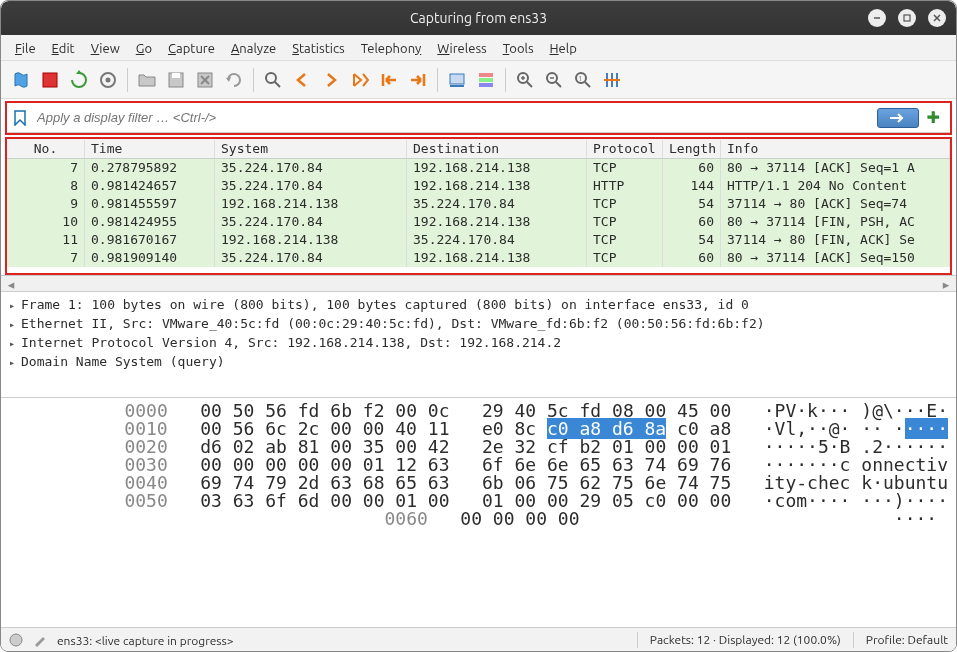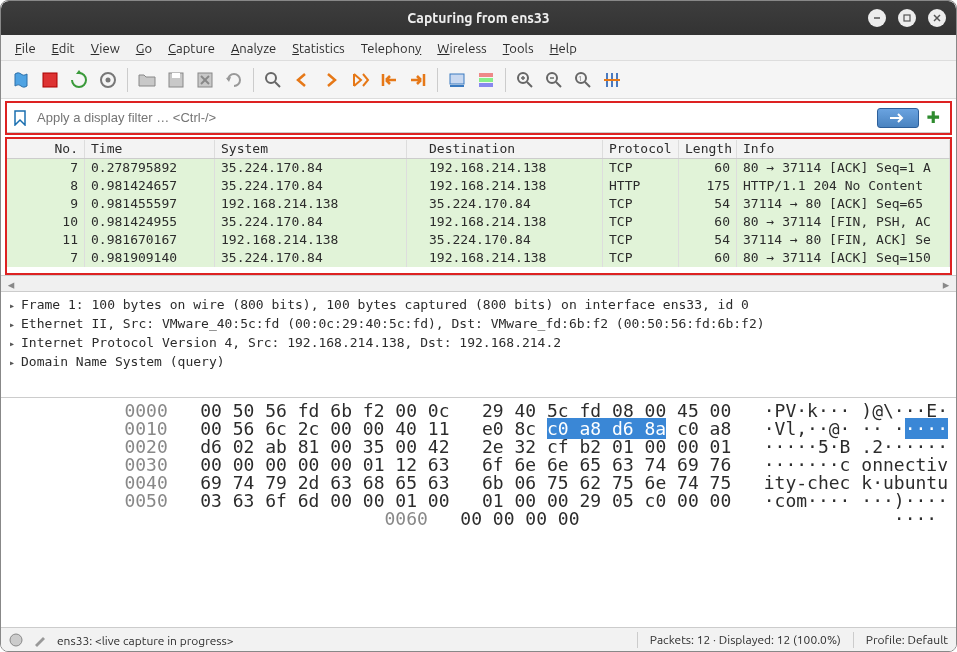--- a/index.html
+++ b/index.html
@@ -1,40 +1,40 @@
 <!DOCTYPE html>
 <html><head>
 <meta charset="utf-8">
 <style>
 * { box-sizing: border-box; margin: 0; padding: 0; }
 body { font-family: "Ubuntu", "DejaVu Sans", sans-serif; font-size: 13px; color: #2c2c2c; background: #fff; width: 957px; height: 652px; overflow: hidden; display: flex; flex-direction: column; border: 1px solid #888; border-radius: 8px; }
 .titlebar { height: 34px; background: linear-gradient(#3d3d3d,#333); color:#eee; display:flex; align-items:center; justify-content:center; position:relative; border-radius:8px 8px 0 0;}
-.titlebar .title { font-weight: bold; font-size:14px;}
+.titlebar .title { font-weight: normal; font-size:14px;}
 .titlebar .wbtn { position:absolute; right:10px; display:flex; gap:12px;}
 .titlebar .circle { width:18px; height:18px; border-radius:50%; background:#ededed; display:flex;align-items:center;justify-content:center; font-size:11px; color:#555;}
 .menubar { height:26px; background:#f2f2f2; display:flex; align-items:center; padding:12px 8px; gap:4px; border-bottom:1px solid #ddd;}
 .menubar span { padding:2px 6px; cursor:default;}
 .menubar span u { text-decoration: underline; }
 .toolbar { height:38px; background:#f5f5f5; display:flex; align-items:center; padding:0 6px; gap:1px; border-bottom:1px solid #ddd;}
 .tbtn { width:28px; height:28px; display:flex; align-items:center; justify-content:center; border:1px solid transparent; border-radius:3px;}
 .tsep { width:1px; height:24px; background:#ccc; margin:0 4px;}
 .filterbar { height:30px; display:flex; align-items:center; padding:0 6px; gap:4px; border-bottom:1px solid #ccc;}
 .filterbar .bookmark { width:16px; color:#1a6fb0;}
-.filterbar input { flex:1; height:22px; border:none; outline:none; background:#fff; font-size:13px; color:#888; padding:0 4px;}
+.filterbar input { flex:1; height:22px; border:none; outline:none; background:#fff; font-size:13px; color:#888; font-style:italic; padding:0 4px;}
 .filterbar .clearbtn { width:42px; height:20px; background:linear-gradient(#6aa3e0,#4a83c0); border:1px solid #2d5f9a; border-radius:3px; display:flex; align-items:center; justify-content:center;}
 .filterbar .plus { color:#2e8b2e; font-weight:bold; font-size:16px; padding:0 4px;}
 .redbox { border:2px solid #d22; margin:0 4px;}
 .packet-list { height:134px; overflow:hidden; font-family: "DejaVu Sans Mono","Courier New",monospace; font-size:13px;}
 .plhead { display:flex; background:#f3f3f3; border-bottom:1px solid #ccc; height:20px; align-items:center;}
 .plhead > div, .plrow > div { padding:0 6px; white-space:nowrap; overflow:hidden; border-right:1px solid #ddd; height:18px; line-height:18px;}
 .plrow { display:flex; background:#e1f3d8;}
 .col-no { width:78px; text-align:right; padding-right:10px;}
 .col-time { width:130px;}
 .col-src { width:192px;}
-.col-dst { width:180px;margin-left:16px;}
+.col-dst { width:180px;}
 .col-proto { width:76px;}
 .col-len { width:58px; text-align:right;}
 .col-info { flex:1;}
 .hscroll { height:16px; background:#f0f0f0; border-top:1px solid #ccc; position:relative;}
 .hscroll .arrow { width:16px; height:14px; position:absolute; top:1px; color:#888; display:flex;align-items:center;justify-content:center;}
 .details { font-family:"DejaVu Sans Mono","Courier New",monospace; font-size:13px; padding:4px 8px; border-top:1px solid #ccc; border-bottom:1px solid #ccc; height:107px; line-height:18px;}
 .details .line::before { content:"▸ "; color:#555; font-size:10px;}
 .hexpane { font-family:"DejaVu Sans Mono","Courier New",monospace; font-size:18px; padding:4px 8px; flex:1; line-height:18px; white-space:pre;text-align:right;}
 .hexpane .sel { background:#3a87d6; color:#ffffff;}
 .statusbar { height:24px; background:#f2f2f2; border-top:1px solid #ccc; display:flex; align-items:center; padding:0 8px; gap:12px; font-size:12px;}
@@ -223,21 +223,21 @@
           <path d="M2 6 L14 6 M10 2 L14 6 L10 10" fill="none" stroke="#fff" stroke-width="2"></path>
         </svg>
       </div>
   <span class="plus">✚</span>
 </div>
 </div>
 
 <div class="redbox" style="margin-top:2px;">
 <div class="packet-list">
   <div class="plhead">
-    <div class="col-no" style="text-align:right">No.</div>
+    <div class="col-no" style="text-align:center">No.</div>
     <div class="col-time">Time</div>
     <div class="col-src">System</div>
     <div class="col-dst">Destination</div>
     <div class="col-proto">Protocol</div>
     <div class="col-len" style="text-align:left">Length</div>
     <div class="col-info">Info</div>
   </div>
   <div id="packet-rows">
         <div class="plrow">
           <div class="col-no">7</div>
@@ -247,31 +247,31 @@
           <div class="col-proto">TCP</div>
           <div class="col-len">60</div>
           <div class="col-info">80 → 37114 [ACK] Seq=1 A</div>
         </div>
         <div class="plrow">
           <div class="col-no">8</div>
           <div class="col-time">0.981424657</div>
           <div class="col-src">35.224.170.84</div>
           <div class="col-dst">192.168.214.138</div>
           <div class="col-proto">HTTP</div>
-          <div class="col-len">175</div>
+          <div class="col-len">144</div>
           <div class="col-info">HTTP/1.1 204 No Content</div>
         </div>
         <div class="plrow">
           <div class="col-no">9</div>
           <div class="col-time">0.981455597</div>
           <div class="col-src">192.168.214.138</div>
           <div class="col-dst">35.224.170.84</div>
           <div class="col-proto">TCP</div>
           <div class="col-len">54</div>
-          <div class="col-info">37114 → 80 [ACK] Seq=65</div>
+          <div class="col-info">37114 → 80 [ACK] Seq=74</div>
         </div>
         <div class="plrow">
           <div class="col-no">10</div>
           <div class="col-time">0.981424955</div>
           <div class="col-src">35.224.170.84</div>
           <div class="col-dst">192.168.214.138</div>
           <div class="col-proto">TCP</div>
           <div class="col-len">60</div>
           <div class="col-info">80 → 37114 [FIN, PSH, AC</div>
         </div>

